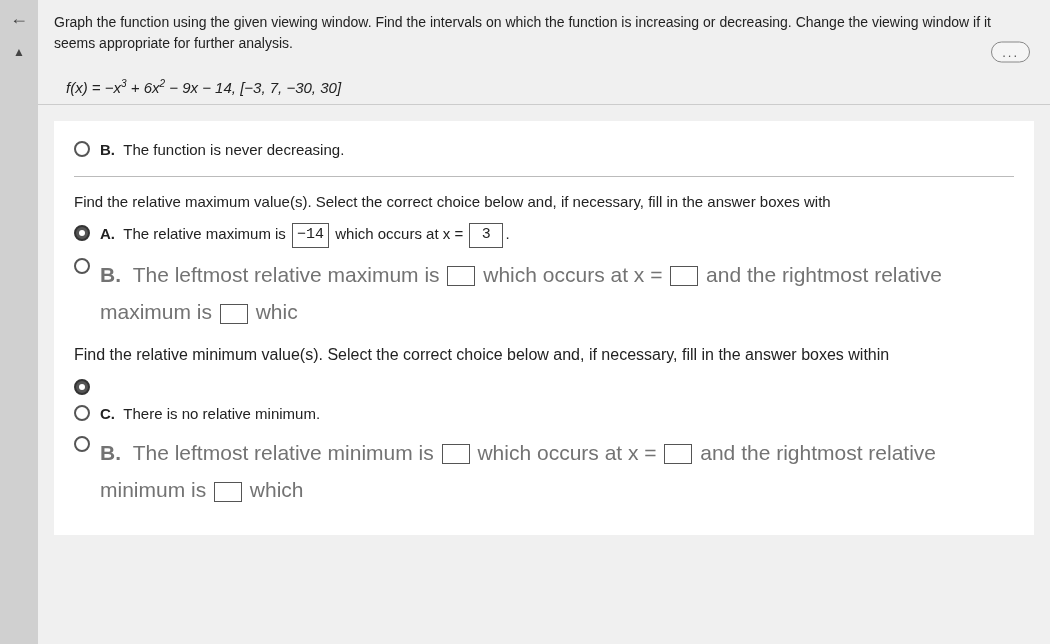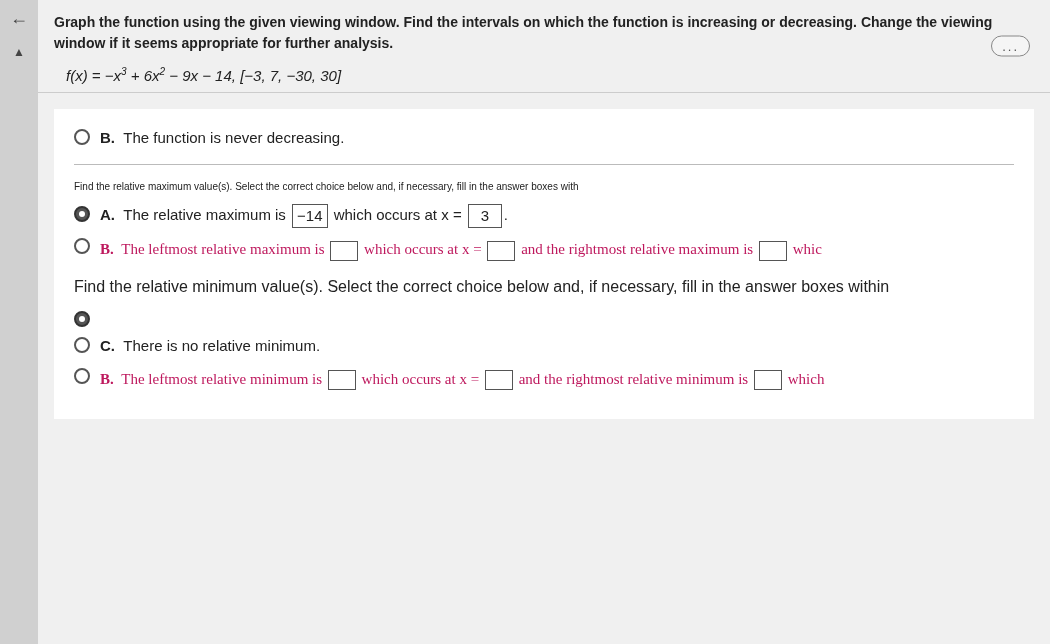--- a/index.html
+++ b/index.html
@@ -44,26 +44,25 @@
     .header-section {
       background: #f0f0f0;
       padding: 12px 16px 8px 16px;
       border-bottom: 1px solid #ccc;
       position: relative;
     }
     .header-text {
       font-size: 14px;
       color: #222;
       line-height: 1.5;
-      font-weight: bold;
     }
     .function-line {
       font-size: 15px;
       color: #222;
-      margin-top: 12px;
+      margin-top: 24px;
       font-style: italic;
       padding-left: 12px;
     }
     .sup { font-size: 10px; vertical-align: super; }
     .ellipsis-btn {
       position: absolute;
       right: 20px;
       top: 50%;
       transform: translateY(-50%);
       border: 1.5px solid #888;
@@ -122,54 +121,54 @@
     .answer-box {
       display: inline-block;
       border: 1.5px solid #555;
       min-width: 34px;
       padding: 0 4px;
       text-align: center;
       font-size: 15px;
       background: #fff;
       vertical-align: middle;
       margin: 0 2px;
+      font-family: Liberation Mono, monospace;
     }
     .empty-box {
       display: inline-block;
       border: 1.5px solid #555;
       width: 28px;
       height: 20px;
       background: #fff;
       vertical-align: middle;
       margin: 0 2px;
     }
     .find-section-label {
       font-size: 16px;
       color: #222;
       margin: 12px 0 10px 0;
       line-height: 1.5;
     }
     .option-b-text {
-      font-size: 15px;
-      color: #be185d;
+      font-size: 21px;
+      color: #737373;
       line-height: 1.8;
-      font-family: Liberation Serif, serif;
     }
     .cursor-arrow {
       display: inline-block;
       font-size: 18px;
       color: #555;
       margin-left: 16px;
       vertical-align: middle;
     }
     .never-decreasing {
       margin-bottom: 14px;
     }
     .top-label {
-      font-size: 10px;
+      font-size: 15px;
       color: #222;
       margin-bottom: 10px;
       line-height: 1.5;
     }
   </style>
 </head>
 <body>
 
 <div class="page-container">
 

